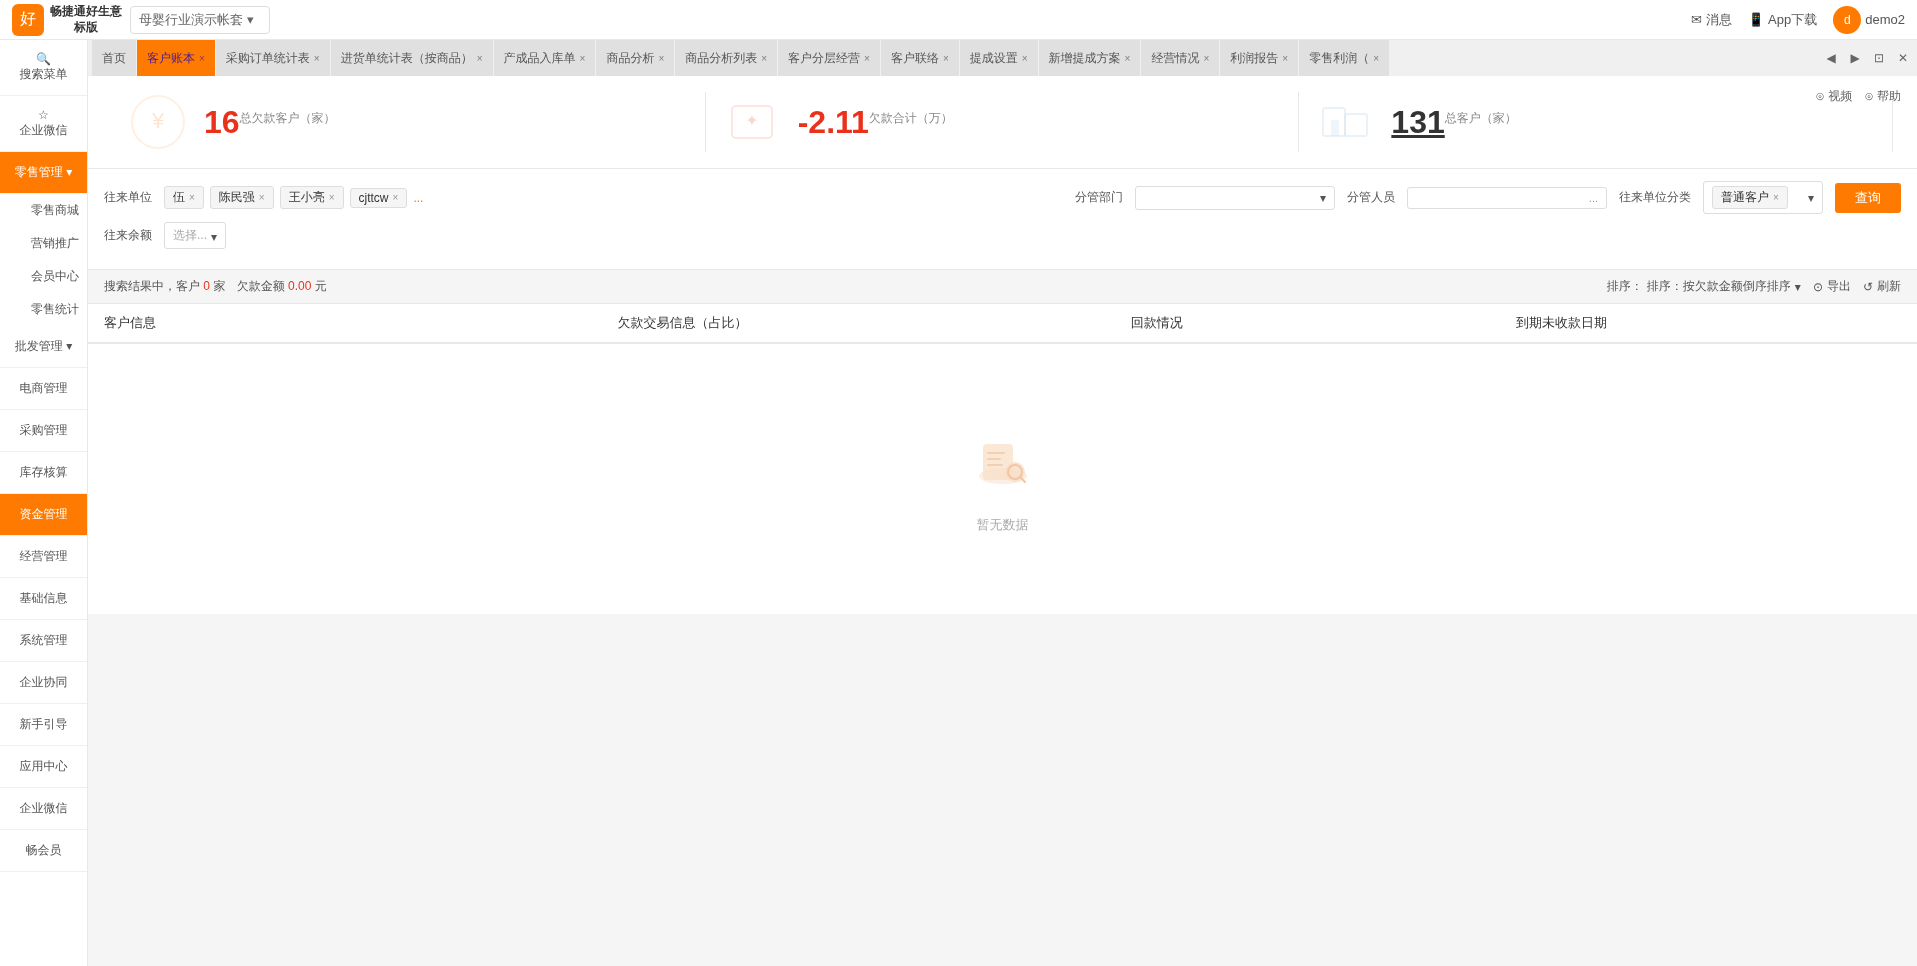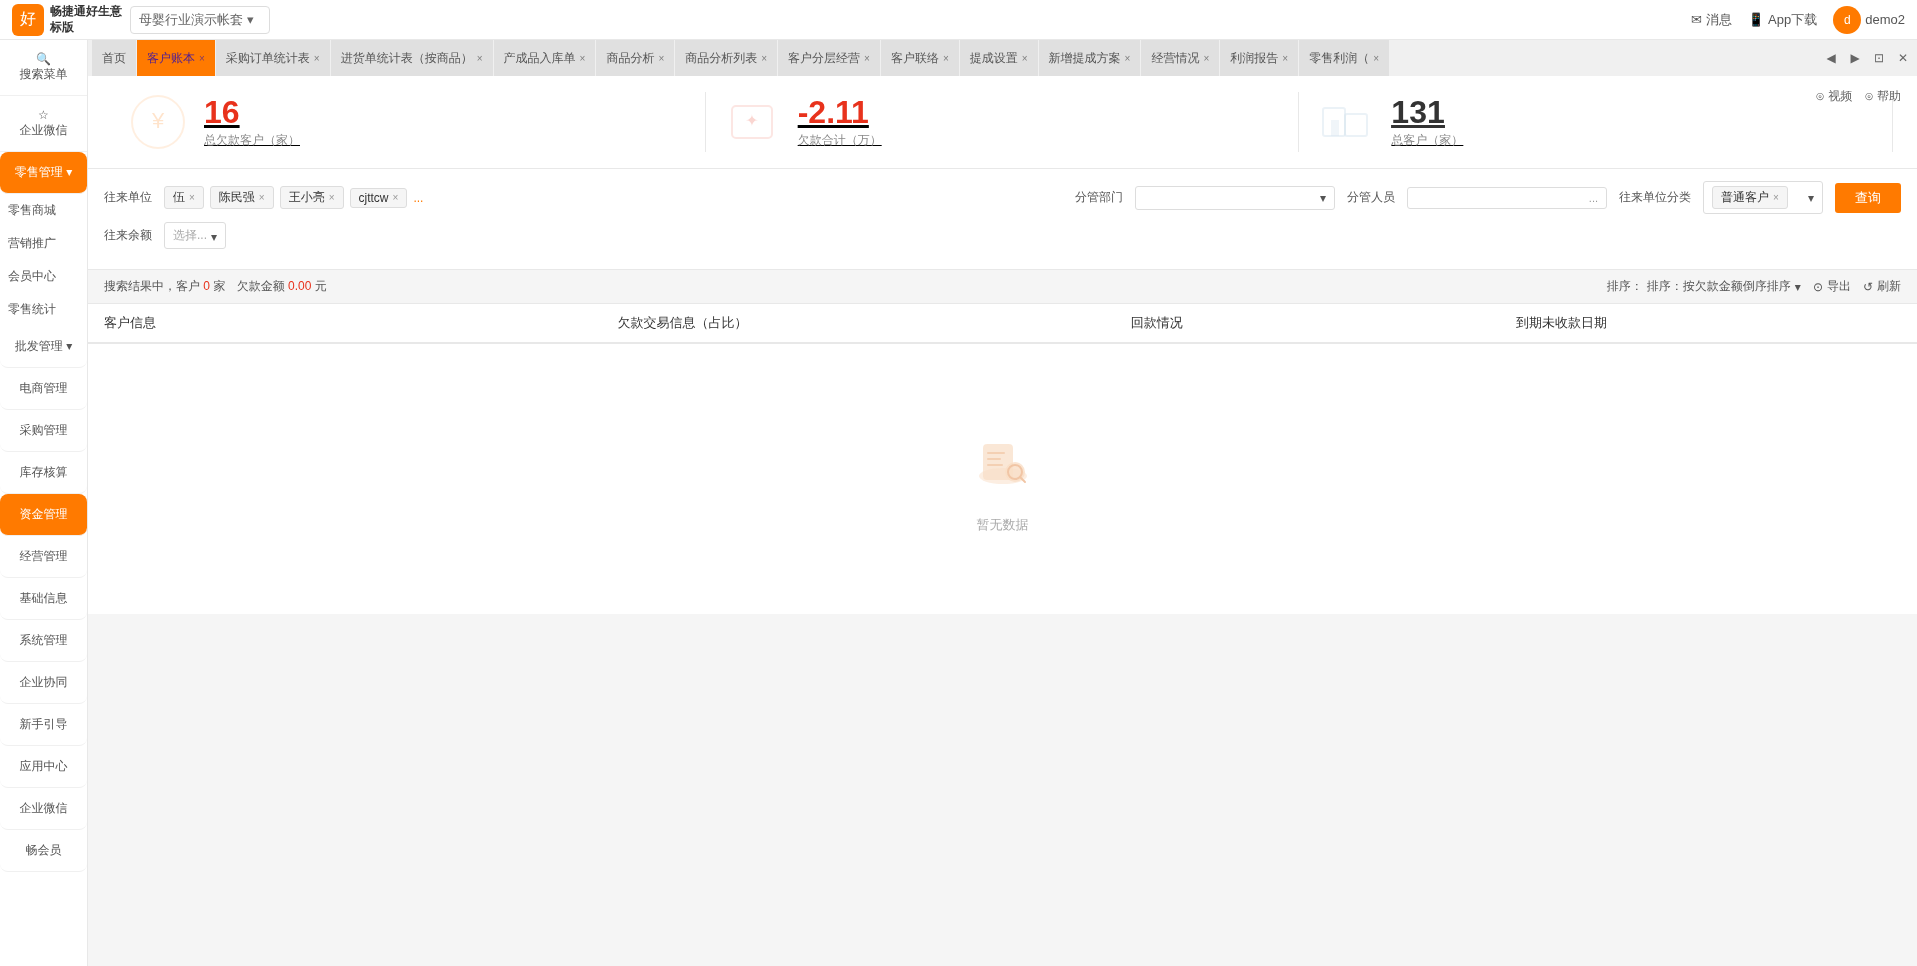--- a/index.html
+++ b/index.html
@@ -3,36 +3,36 @@
   <meta charset="utf-8">
   <style>
     * { box-sizing: border-box; margin: 0; padding: 0; }
     body { font-family: "Microsoft YaHei", "PingFang SC", Arial, sans-serif; font-size: 13px; background: #f5f5f5; display: flex; flex-direction: column; height: 100vh; overflow: hidden; }
 
     
     .top-bar { height: 40px; background: #fff; display: flex; align-items: center; justify-content: space-between; padding: 0 12px; border-bottom: 1px solid #e8e8e8; flex-shrink: 0; }
     .top-bar-left { display: flex; align-items: center; gap: 8px; }
     .logo-area { display: flex; align-items: center; gap: 6px; }
     .logo-icon { width: 32px; height: 32px; background: #ff7a00; border-radius: 6px; display: flex; align-items: center; justify-content: center; color: white; font-size: 16px; }
-    .logo-text { font-size: 12px; color: #333; font-weight: bold; line-height: 1.3; }
+    .logo-text { font-size: 12px; color: #333; font-weight: bold; line-height: 1.3; text-align: center; }
     .store-selector { display: flex; align-items: center; gap: 4px; color: #666; font-size: 13px; cursor: pointer; padding: 4px 8px; border: 1px solid #ddd; border-radius: 4px; background: #fff; min-width: 140px; }
     .top-bar-right { display: flex; align-items: center; gap: 16px; color: #555; font-size: 13px; }
     .top-right-item { display: flex; align-items: center; gap: 4px; cursor: pointer; }
     .avatar { width: 28px; height: 28px; border-radius: 50%; background: #ff7a00; display: flex; align-items: center; justify-content: center; color: white; font-size: 12px; }
 
     
     .main-layout { display: flex; flex: 1; overflow: hidden; }
 
     
     .sidebar { width: 88px; background: #fff; border-right: 1px solid #e8e8e8; display: flex; flex-direction: column; overflow-y: auto; flex-shrink: 0; }
-    .sidebar-item { padding: 12px 8px; text-align: center; cursor: pointer; color: #555; font-size: 12px; border-bottom: 1px solid #f0f0f0; border-radius: 8px; }
+    .sidebar-item { padding: 12px 8px; text-align: center; cursor: pointer; color: #555; font-size: 12px; border-bottom: 1px solid #f0f0f0; }
     .sidebar-item.active { background: #ff7a00; color: white; }
     .sidebar-search { padding: 12px 8px; text-align: center; cursor: pointer; color: #555; font-size: 12px; border-bottom: 1px solid #f0f0f0; }
     .sidebar-nav { padding: 12px 8px; text-align: center; cursor: pointer; color: #555; font-size: 12px; border-bottom: 1px solid #f0f0f0; }
-    .sidebar-sub { padding: 8px 8px; text-align: left; cursor: pointer; color: #555; font-size: 12px; }
+    .sidebar-sub { padding: 8px 8px; text-align: right; cursor: pointer; color: #555; font-size: 12px; }
 
     
     .content-area { flex: 1; display: flex; flex-direction: column; overflow: hidden; }
 
     
     .tab-bar { height: 36px; background: #f0f0f0; display: flex; align-items: center; padding: 0 4px; gap: 1px; overflow-x: auto; flex-shrink: 0; white-space: nowrap; }
     .tab-bar::-webkit-scrollbar { height: 3px; }
     .tab { display: inline-flex; align-items: center; gap: 4px; padding: 0 10px; height: 45px; background: #e0e0e0; border-radius: 4px 4px 0 0; font-size: 12px; color: #555; cursor: pointer; flex-shrink: 0; }
     .tab.active { background: #ff7a00; color: #4c1d95; }
     .tab-close { font-size: 10px; cursor: pointer; opacity: 0.7; }
@@ -40,21 +40,21 @@
     .tab-action-btn { width: 20px; height: 20px; display: flex; align-items: center; justify-content: center; cursor: pointer; color: #666; font-size: 12px; }
 
     
     .page-content { flex: 1; overflow-y: auto; background: #f5f5f5; }
 
     
     .stats-bar { background: #fff; display: flex; align-items: center; padding: 16px 24px; gap: 0; border-bottom: 1px solid #e8e8e8; position: relative; }
     .stat-block { flex: 1; display: flex; align-items: center; gap: 16px; padding: 0 16px; border-right: 1px solid #e8e8e8; }
     .stat-block:last-child { border-right: none; }
     .stat-icon { width: 60px; height: 60px; display: flex; align-items: center; justify-content: center; opacity: 0.4; }
-    .stat-info { display: flex; flex-direction: column; text-decoration: underline; }
+    .stat-info { display: flex; flex-direction: row; }
     .stat-value { font-size: 32px; font-weight: bold; color: #e8321c; line-height: 1; }
     .stat-value.negative { color: #e8321c; }
     .stat-value.black { color: #333; text-decoration: underline; }
     .stat-label { font-size: 12px; color: #888; margin-top: 4px; }
     .stats-top-right { position: absolute; right: 16px; top: 12px; display: flex; align-items: center; gap: 12px; font-size: 12px; color: #666; }
     .stats-top-right span { cursor: pointer; }
 
     
     .filter-area { background: #fff; padding: 12px 16px; border-bottom: 1px solid #e8e8e8; }
     .filter-row { display: flex; align-items: center; gap: 12px; margin-bottom: 8px; flex-wrap: wrap; }

